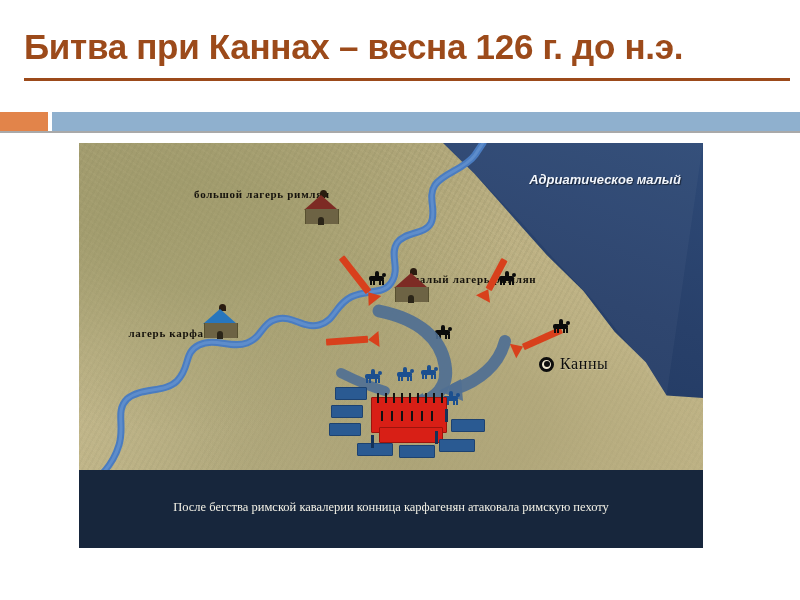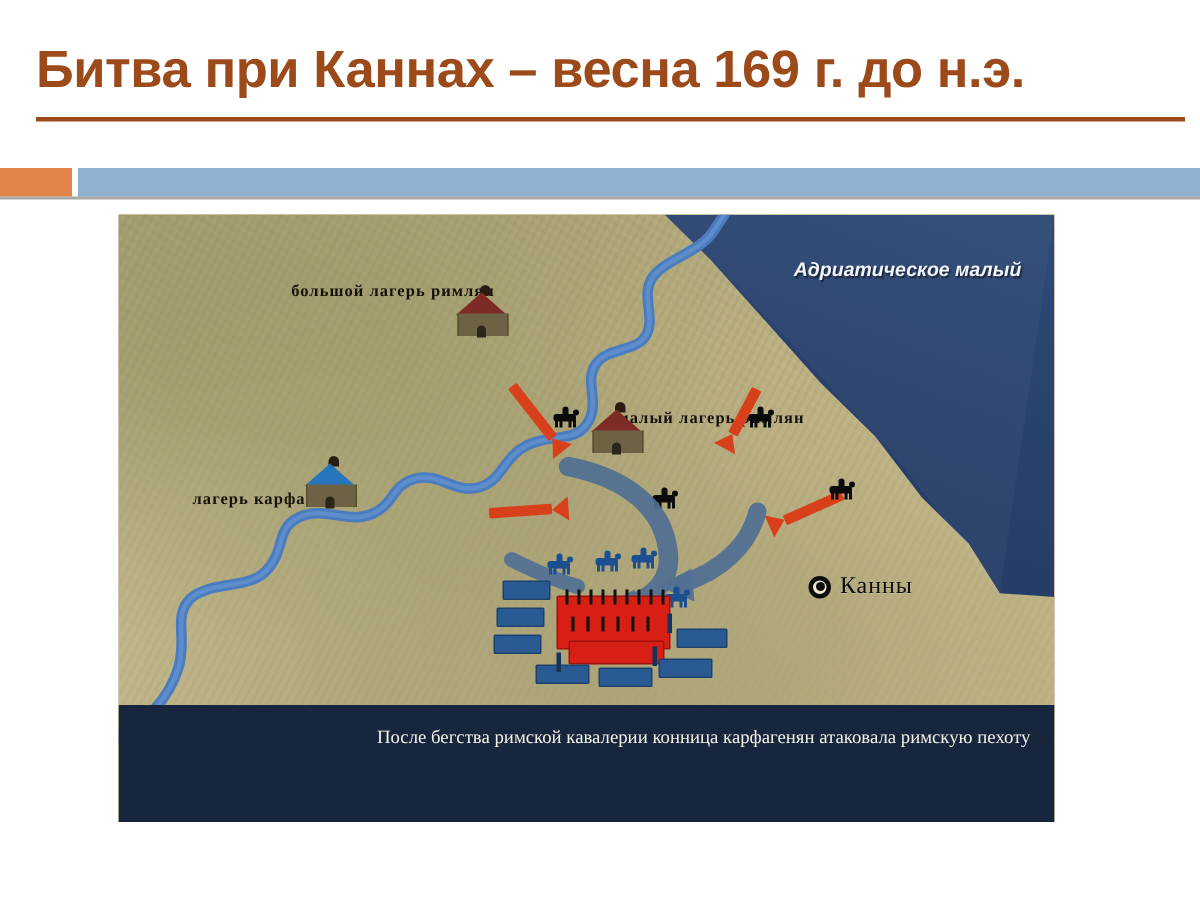--- a/index.html
+++ b/index.html
@@ -255,21 +255,21 @@
   }
   .standard {
     position: absolute;
     width: 3px; height: 13px;
     background: #14325a;
   }
 
   
   .city {
     position: absolute;
-    left: 460px; top: 239px;
+    left: 460px; top: 212px;
     display: flex;
     align-items: center;
     gap: 6px;
   }
   .city .bullseye {
     width: 15px; height: 15px;
     border-radius: 50%;
     background: #f0e7cf;
     border: 3px solid #0d0d0d;
     position: relative;
@@ -301,26 +301,26 @@
     height: 78px;
     background: #17263c;
     color: #f3f1e6;
     font-family: "Liberation Serif", serif;
     font-size: 12.5px;
     line-height: 1.65;
     text-align: center;
     padding: 11px 16px 0;
     box-sizing: border-box;
   }
-  .caption p { margin: 0; text-align: right; }
+  .caption p { margin: 16px; }
 </style>
 </head>
 <body>
 
-<div class="slide-title">Битва при Каннах – весна 169 г. до н.э.</div>
+<div class="slide-title">Битва при Каннах – весна 126 г. до н.э.</div>
 <div class="title-rule"></div>
 
 <div class="band-orange"></div>
 <div class="band-blue"></div>
 <div class="band-shadow"></div>
 
 <div class="map-frame">
 
   <div class="terrain"></div>
 

